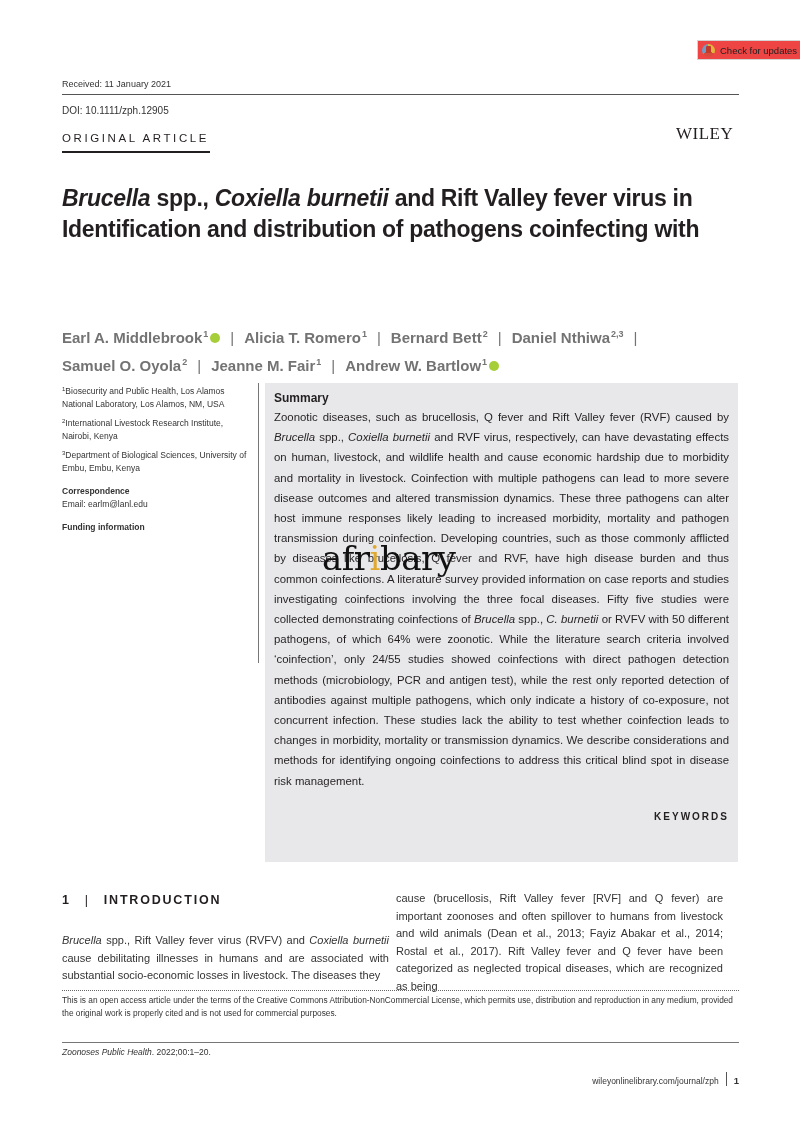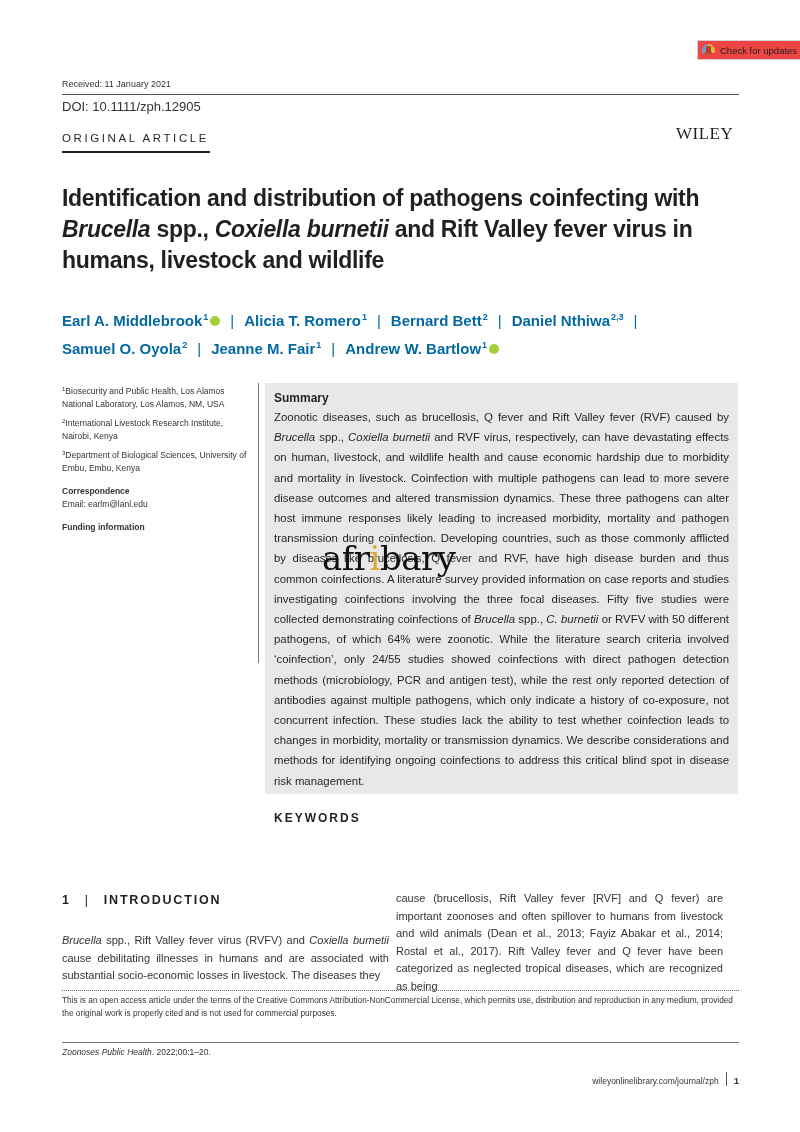--- a/index.html
+++ b/index.html
@@ -3,39 +3,39 @@
 <meta charset="utf-8">
 <style>
   html, body { margin:0; padding:0; background:#fff; }
   body { width:800px; height:1132px; position:relative; overflow:hidden; font-family:"Liberation Sans", "DejaVu Sans", sans-serif; color:#231f20; }
   .abs { position:absolute; }
   .check-updates { left:697px; top:40px; width:103px; height:20px; background:#ef4444; border:1px solid #d4d4d4; border-right:none; display:flex; align-items:center; font-size:9.5px; color:#222; box-sizing:border-box; padding-left:4px; }
   .cu-icon { width:13px; height:13px; border-radius:50%; background:conic-gradient(#e2b53b 0 33%, #d84b3c 33% 66%, #6e9dc8 66% 100%); margin-right:5px; position:relative; }
   .cu-icon::after { content:""; position:absolute; left:4px; top:2px; width:5px; height:7px; background:#c0392b; border-radius:1px; }
   .received { left:62px; top:79px; font-size:9px; color:#333; }
   .top-rule { left:62px; top:94px; width:677px; height:1px; background:#555; }
-  .doi { left:62px; top:99px; font-size:13px; color:#333; }
+  .doi { left:62px; top:105px; font-size:10px; color:#333; }
   .orig { left:62px; top:132px; font-size:11.5px; letter-spacing:2.6px; color:#231f20; font-weight:400; }
   .orig-rule { left:62px; top:151px; width:148px; height:2px; background:#231f20; }
   .wiley { left:676px; top:124px; font-family:"Liberation Serif", serif; font-size:17px; letter-spacing:0.5px; color:#231f20; }
   .title { left:62px; top:183px; width:700px; font-size:23px; line-height:31px; font-weight:700; letter-spacing:-0.3px; color:#231f20; }
   .title i { font-style:italic; }
-  .authors { left:62px; top:305px; width:700px; font-size:15px; line-height:24px; font-weight:700; color:#0369a1; }
+  .authors { left:62px; top:322px; width:700px; font-size:15px; line-height:24px; font-weight:700; color:#737373; }
   .authors sup { font-size:9px; vertical-align:6px; margin-left:1px; }
   .orcid { display:inline-block; width:10px; height:10px; border-radius:50%; background:#a6ce39; vertical-align:0; margin-left:2px; }
   .sep { display:inline-block; margin:0 10px; font-weight:400; }
   .sidebar { left:62px; top:383px; width:190px; font-size:8.5px; line-height:13px; color:#333; }
   .sidebar p { margin:0 0 4px 0; }
   .sidebar .sh { font-weight:700; margin-top:10px; }
   .sidebar sup { font-size:6px; vertical-align:3px; }
   .vrule { left:258px; top:383px; width:1px; height:280px; background:#777; }
-  .summary { left:265px; top:383px; width:473px; height:411px; background:#e8e8eb; box-sizing:border-box; padding:8px 9px 0 9px; }
+  .summary { left:265px; top:383px; width:473px; height:479px; background:#e8e8eb; box-sizing:border-box; padding:8px 9px 0 9px; }
   .sum-h { font-size:12px; font-weight:700; margin-bottom:2px; color:#231f20; }
   .sum-body { font-size:11.4px; line-height:20.2px; text-align:justify; color:#231f20; }
-  .kw-h { margin-top:20px; font-size:12px; letter-spacing:2px; font-weight:700; color:#231f20; }
+  .kw-h { margin-top:20px; font-size:10px; letter-spacing:2px; font-weight:700; color:#231f20;text-align:right; }
   .kw { font-size:9.3px; line-height:17px; color:#231f20; margin-top:1px; }
   .watermark { left:322px; top:538px; font-family:"DejaVu Serif", serif; font-weight:400; font-size:34px; letter-spacing:-0.5px; color:#111; }
   .watermark .i { color:#e0a82e; }
   .intro-h { left:62px; top:893px; font-size:12.5px; font-weight:700; letter-spacing:1.8px; color:#231f20; }
   .col { font-size:11px; line-height:17.5px; text-align:justify; color:#333; width:327px; }
   .col1 { left:62px; top:932px; }
   .col2 { left:396px; top:890px; }
   .lic-rule { left:62px; top:990px; width:677px; border-top:1px dotted #666; }
   .license { left:62px; top:994px; width:677px; font-size:8.3px; line-height:12.5px; color:#333; }
   .foot-rule { left:62px; top:1042px; width:677px; height:1px; background:#777; }
@@ -53,23 +53,22 @@
 </div>
 
 <div class="abs received">Received: 11 January 2021</div>
 <div class="abs top-rule"></div>
 <div class="abs doi">DOI: 10.1111/zph.12905</div>
 <div class="abs orig">ORIGINAL ARTICLE</div>
 <div class="abs orig-rule"></div>
 <div class="abs wiley">WILEY</div>
 
 <div class="abs title">
+  <div><i>Brucella</i><span> spp., </span><i>Coxiella burnetii</i><span> and Rift Valley fever virus in</span></div>
   <div>Identification and distribution of pathogens coinfecting with</div>
-  <div><i>Brucella</i><span> spp., </span><i>Coxiella burnetii</i><span> and Rift Valley fever virus in</span></div>
-  <div>humans, livestock and wildlife</div>
 </div>
 
 <div class="abs authors">
   <div>
     <span><span>Earl A. Middlebrook</span><sup>1</sup><span class="orcid"></span></span><span class="sep">|</span><span><span>Alicia T. Romero</span><sup>1</sup></span><span class="sep">|</span><span><span>Bernard Bett</span><sup>2</sup></span><span class="sep">|</span><span><span>Daniel Nthiwa</span><sup>2,3</sup></span><span class="sep">|</span>
   </div>
   <div>
     <span><span>Samuel O. Oyola</span><sup>2</sup></span><span class="sep">|</span><span><span>Jeanne M. Fair</span><sup>1</sup></span><span class="sep">|</span><span><span>Andrew W. Bartlow</span><sup>1</sup><span class="orcid"></span></span>
   </div>
 </div>

